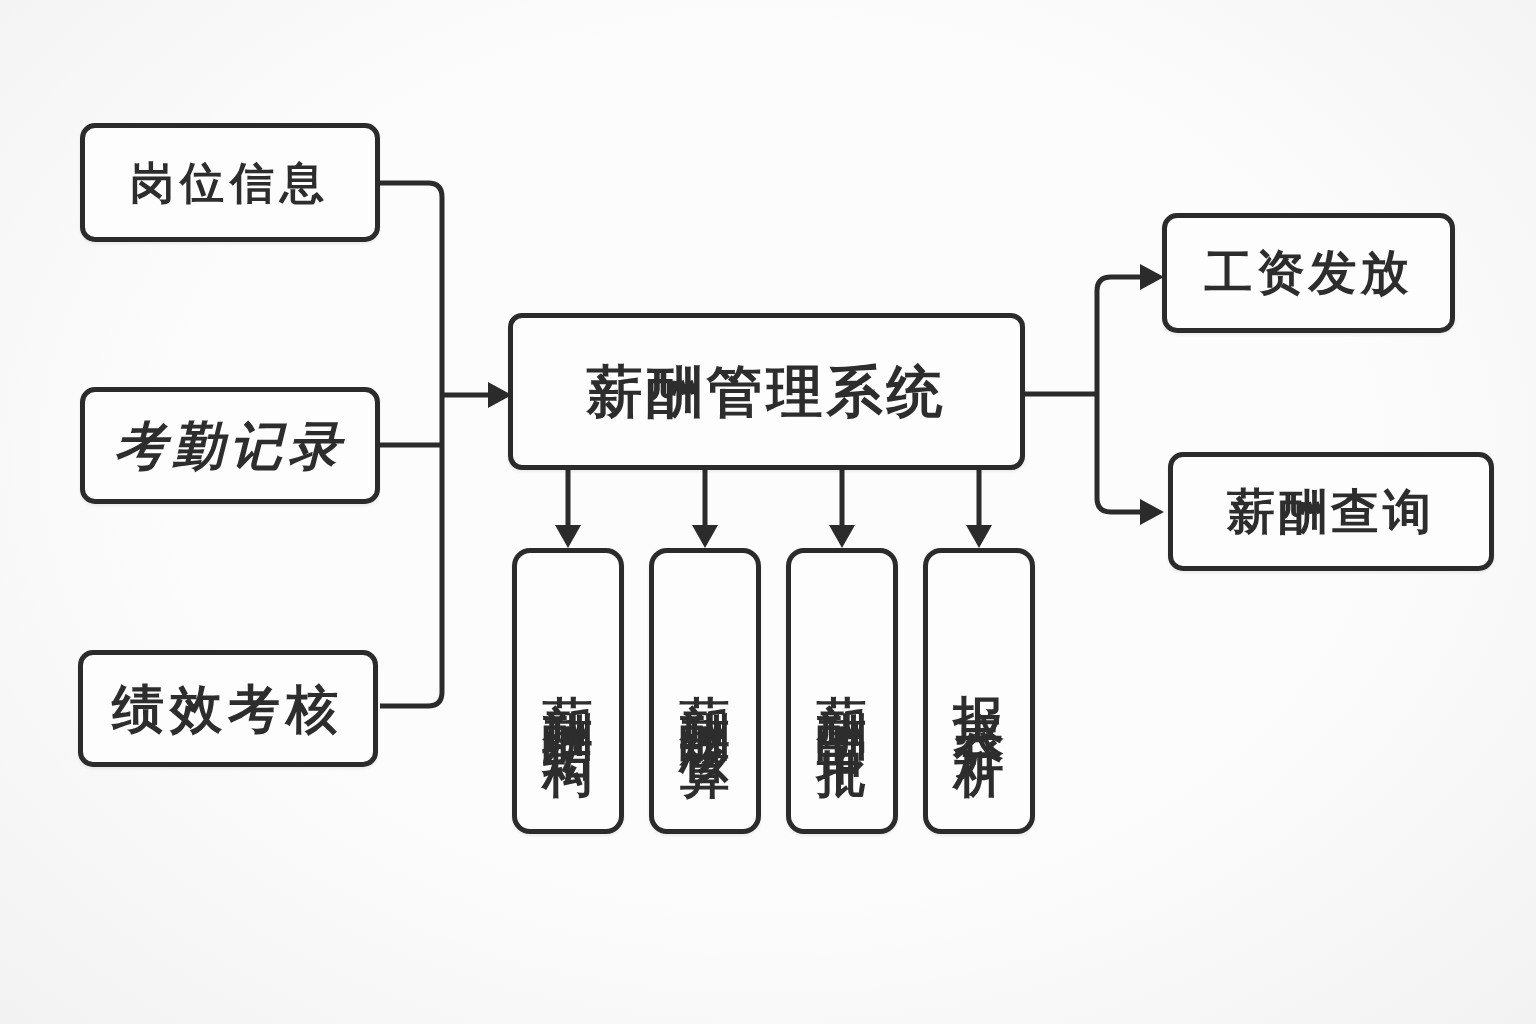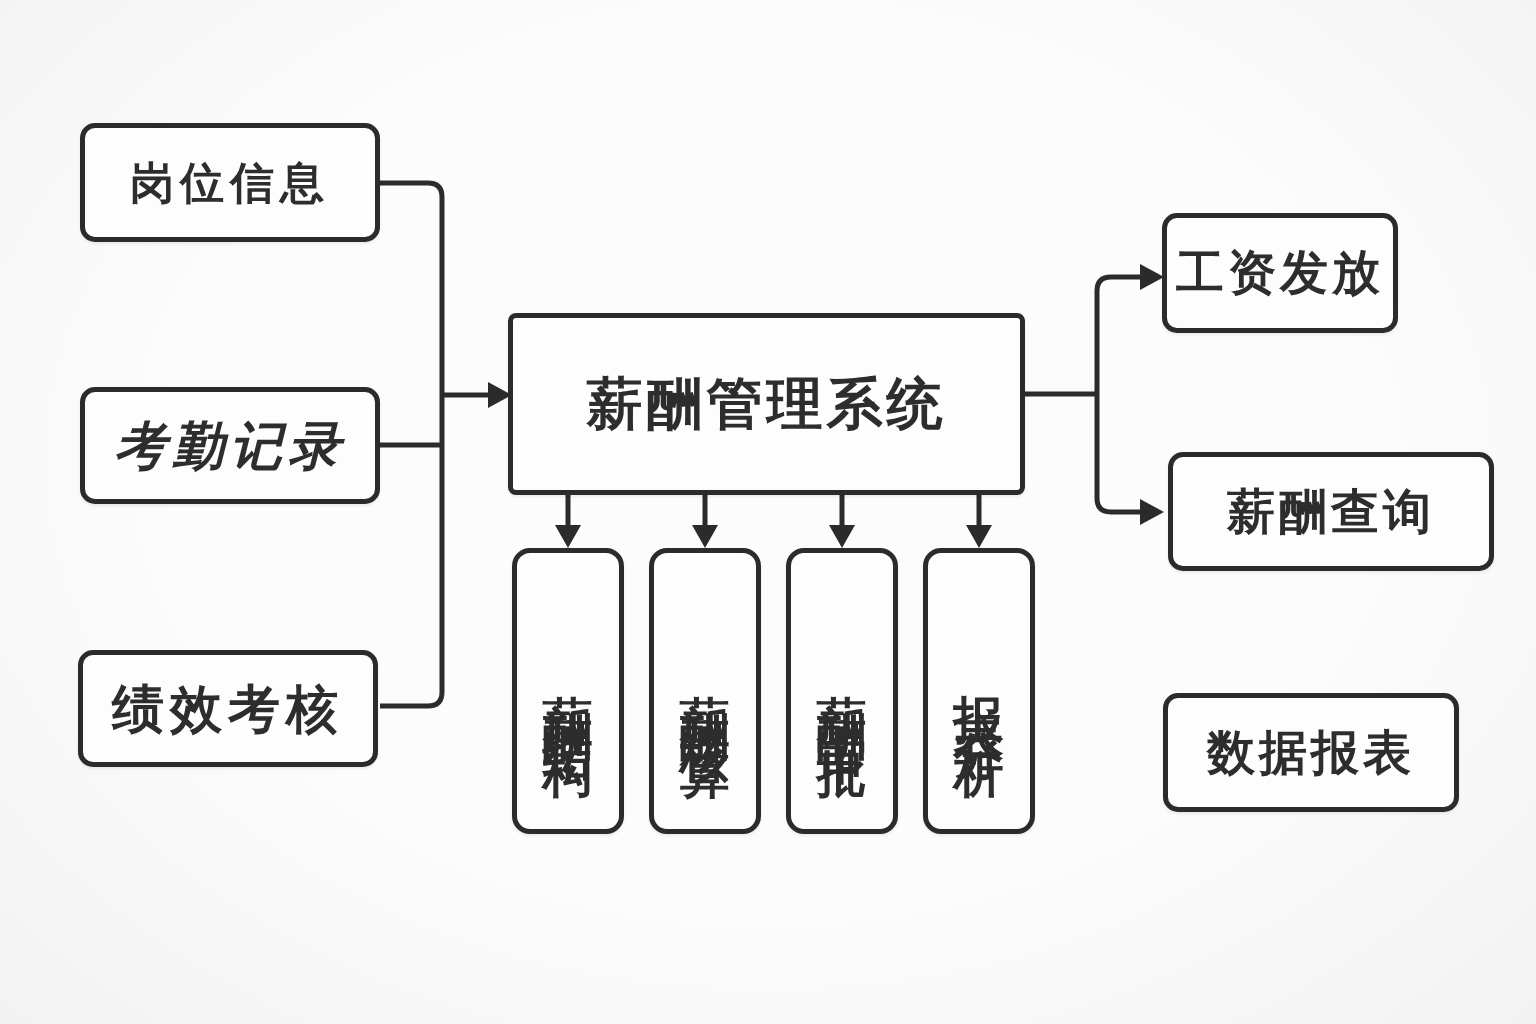--- a/index.html
+++ b/index.html
@@ -31,34 +31,34 @@
     font-weight:700;color:#2d2d2d;
     box-shadow:0 2px 3px rgba(0,0,0,0.07);
     text-align:center;white-space:nowrap;
   }
   .node span{display:block;line-height:1;}
   
   #node-position-info   {left:80px; top:123px; width:300px;height:119px;font-size:44px;letter-spacing:6px;}
   #node-attendance-record{left:80px; top:387px; width:300px;height:117px;font-size:52px;letter-spacing:6px;font-style:italic;}
   #node-performance-review{left:78px;top:650px; width:300px;height:117px;font-size:52px;letter-spacing:6px;}
   
-  #node-salary-management-system{left:508px;top:313px;width:517px;height:182px;font-size:56px;letter-spacing:4px;border-radius:8px;}
+  #node-salary-management-system{left:508px;top:313px;width:517px;height:157px;font-size:56px;letter-spacing:4px;border-radius:14px;}
   
   .module{top:548px;width:112px;height:286px;font-size:50px;border-radius:18px;}
   #node-salary-structure {left:512px;}
   #node-salary-accounting{left:649px;}
   #node-salary-approval  {left:786px;}
   #node-report-analysis  {left:923px;}
   .module span{
     writing-mode:vertical-lr;
     text-orientation:upright;
     letter-spacing:18px;
   }
   
-  #node-salary-payment{left:1162px;top:213px;width:236px;height:120px;font-size:48px;letter-spacing:4px;}
+  #node-salary-payment{left:1162px;top:213px;width:293px;height:120px;font-size:48px;letter-spacing:4px;}
   #node-salary-query  {left:1168px;top:452px;width:326px;height:119px;font-size:48px;letter-spacing:4px;}
   #node-data-report   {left:1163px;top:693px;width:296px;height:119px;font-size:48px;letter-spacing:4px;}
 </style>
 </head>
 <body>
 
 <div id="page">
 
   <svg id="connector-layer" viewBox="0 0 1536 1024" xmlns="http://www.w3.org/2000/svg">
 
@@ -109,17 +109,14 @@
   <div class="node module" id="node-report-analysis">
     <span>报表分析</span>
   </div>
 
   <div class="node" id="node-salary-payment">
     <span>工资发放</span>
   </div>
   <div class="node" id="node-salary-query">
     <span>薪酬查询</span>
   </div>
-  <div class="node" id="node-data-report">
-    <span>数据报表</span>
-  </div>
 
 </div>
 
 </body></html>

